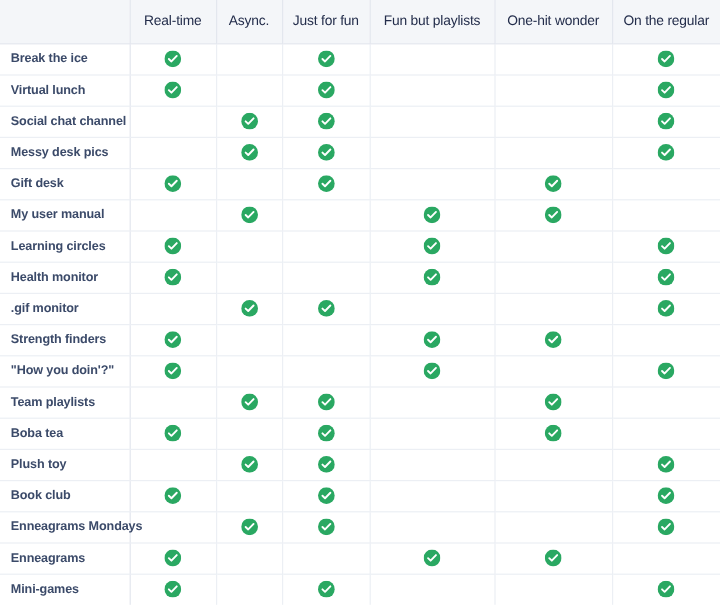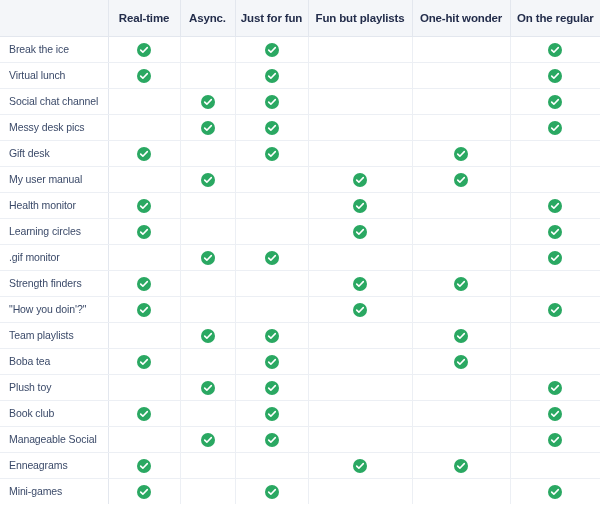--- a/index.html
+++ b/index.html
@@ -19,21 +19,21 @@
     width: 600px;
     border-collapse: collapse;
     table-layout: fixed;
   }
 
   
   .matrix-table thead th {
     background: #f4f6f9;
     color: #232d4b;
     font-size: 11.5px;
-    font-weight: bold;
+    font-weight: normal;
     letter-spacing: -0.15px;
     height: 36px;
     padding: 4px 4px;
     text-align: center;
     vertical-align: middle;
     border-right: 1px solid #e3e7ee;
     border-bottom: 1px solid #e3e7ee;
     white-space: nowrap;
     box-sizing: border-box;
   }
@@ -62,21 +62,21 @@
   .matrix-table tbody tr:last-child td {
     border-bottom: none;
     margin-top: 20px;
   }
 
   .row-label {
     text-align: left !important;
     padding-left: 9px !important;
     color: #3b4a69;
     font-size: 10.5px;
-    font-weight: normal;
+    font-weight: bold;
     letter-spacing: -0.1px;
     white-space: nowrap;
     border-right: 1px solid #e3e7ee !important;
   }
 
   
   .check-icon {
     display: inline-block;
     width: 14px;
     height: 14px;
@@ -252,20 +252,44 @@
             </svg></span></td>
         <td><span class="check-icon"><svg width="14" height="14" viewBox="0 0 14 14" xmlns="http://www.w3.org/2000/svg">
               <circle cx="7" cy="7" r="7" fill="#2aa862"></circle>
               <path d="M3.7 7.15 L5.85 9.2 L10.3 4.6" stroke="#ffffff" stroke-width="1.6" fill="none" stroke-linecap="round" stroke-linejoin="round"></path>
             </svg></span></td>
         <td>
           <span class="cell-empty"></span>
         </td>
       </tr>
       <tr>
+        <td class="row-label">Learning circles</td>
+        <td><span class="check-icon"><svg width="14" height="14" viewBox="0 0 14 14" xmlns="http://www.w3.org/2000/svg">
+              <circle cx="7" cy="7" r="7" fill="#2aa862"></circle>
+              <path d="M3.7 7.15 L5.85 9.2 L10.3 4.6" stroke="#ffffff" stroke-width="1.6" fill="none" stroke-linecap="round" stroke-linejoin="round"></path>
+            </svg></span></td>
+        <td>
+          <span class="cell-empty"></span>
+        </td>
+        <td>
+          <span class="cell-empty"></span>
+        </td>
+        <td><span class="check-icon"><svg width="14" height="14" viewBox="0 0 14 14" xmlns="http://www.w3.org/2000/svg">
+              <circle cx="7" cy="7" r="7" fill="#2aa862"></circle>
+              <path d="M3.7 7.15 L5.85 9.2 L10.3 4.6" stroke="#ffffff" stroke-width="1.6" fill="none" stroke-linecap="round" stroke-linejoin="round"></path>
+            </svg></span></td>
+        <td>
+          <span class="cell-empty"></span>
+        </td>
+        <td><span class="check-icon"><svg width="14" height="14" viewBox="0 0 14 14" xmlns="http://www.w3.org/2000/svg">
+              <circle cx="7" cy="7" r="7" fill="#2aa862"></circle>
+              <path d="M3.7 7.15 L5.85 9.2 L10.3 4.6" stroke="#ffffff" stroke-width="1.6" fill="none" stroke-linecap="round" stroke-linejoin="round"></path>
+            </svg></span></td>
+      </tr>
+      <tr>
         <td class="row-label">Health monitor</td>
         <td><span class="check-icon"><svg width="14" height="14" viewBox="0 0 14 14" xmlns="http://www.w3.org/2000/svg">
               <circle cx="7" cy="7" r="7" fill="#2aa862"></circle>
               <path d="M3.7 7.15 L5.85 9.2 L10.3 4.6" stroke="#ffffff" stroke-width="1.6" fill="none" stroke-linecap="round" stroke-linejoin="round"></path>
             </svg></span></td>
         <td>
           <span class="cell-empty"></span>
         </td>
         <td>
           <span class="cell-empty"></span>
@@ -276,44 +300,20 @@
             </svg></span></td>
         <td>
           <span class="cell-empty"></span>
         </td>
         <td><span class="check-icon"><svg width="14" height="14" viewBox="0 0 14 14" xmlns="http://www.w3.org/2000/svg">
               <circle cx="7" cy="7" r="7" fill="#2aa862"></circle>
               <path d="M3.7 7.15 L5.85 9.2 L10.3 4.6" stroke="#ffffff" stroke-width="1.6" fill="none" stroke-linecap="round" stroke-linejoin="round"></path>
             </svg></span></td>
       </tr>
       <tr>
-        <td class="row-label">Learning circles</td>
-        <td><span class="check-icon"><svg width="14" height="14" viewBox="0 0 14 14" xmlns="http://www.w3.org/2000/svg">
-              <circle cx="7" cy="7" r="7" fill="#2aa862"></circle>
-              <path d="M3.7 7.15 L5.85 9.2 L10.3 4.6" stroke="#ffffff" stroke-width="1.6" fill="none" stroke-linecap="round" stroke-linejoin="round"></path>
-            </svg></span></td>
-        <td>
-          <span class="cell-empty"></span>
-        </td>
-        <td>
-          <span class="cell-empty"></span>
-        </td>
-        <td><span class="check-icon"><svg width="14" height="14" viewBox="0 0 14 14" xmlns="http://www.w3.org/2000/svg">
-              <circle cx="7" cy="7" r="7" fill="#2aa862"></circle>
-              <path d="M3.7 7.15 L5.85 9.2 L10.3 4.6" stroke="#ffffff" stroke-width="1.6" fill="none" stroke-linecap="round" stroke-linejoin="round"></path>
-            </svg></span></td>
-        <td>
-          <span class="cell-empty"></span>
-        </td>
-        <td><span class="check-icon"><svg width="14" height="14" viewBox="0 0 14 14" xmlns="http://www.w3.org/2000/svg">
-              <circle cx="7" cy="7" r="7" fill="#2aa862"></circle>
-              <path d="M3.7 7.15 L5.85 9.2 L10.3 4.6" stroke="#ffffff" stroke-width="1.6" fill="none" stroke-linecap="round" stroke-linejoin="round"></path>
-            </svg></span></td>
-      </tr>
-      <tr>
         <td class="row-label">.gif monitor</td>
         <td>
           <span class="cell-empty"></span>
         </td>
         <td><span class="check-icon"><svg width="14" height="14" viewBox="0 0 14 14" xmlns="http://www.w3.org/2000/svg">
               <circle cx="7" cy="7" r="7" fill="#2aa862"></circle>
               <path d="M3.7 7.15 L5.85 9.2 L10.3 4.6" stroke="#ffffff" stroke-width="1.6" fill="none" stroke-linecap="round" stroke-linejoin="round"></path>
             </svg></span></td>
         <td><span class="check-icon"><svg width="14" height="14" viewBox="0 0 14 14" xmlns="http://www.w3.org/2000/svg">
               <circle cx="7" cy="7" r="7" fill="#2aa862"></circle>
@@ -468,21 +468,21 @@
         </td>
         <td>
           <span class="cell-empty"></span>
         </td>
         <td><span class="check-icon"><svg width="14" height="14" viewBox="0 0 14 14" xmlns="http://www.w3.org/2000/svg">
               <circle cx="7" cy="7" r="7" fill="#2aa862"></circle>
               <path d="M3.7 7.15 L5.85 9.2 L10.3 4.6" stroke="#ffffff" stroke-width="1.6" fill="none" stroke-linecap="round" stroke-linejoin="round"></path>
             </svg></span></td>
       </tr>
       <tr>
-        <td class="row-label">Manageable Social</td>
+        <td class="row-label">Enneagrams Mondays</td>
         <td>
           <span class="cell-empty"></span>
         </td>
         <td><span class="check-icon"><svg width="14" height="14" viewBox="0 0 14 14" xmlns="http://www.w3.org/2000/svg">
               <circle cx="7" cy="7" r="7" fill="#2aa862"></circle>
               <path d="M3.7 7.15 L5.85 9.2 L10.3 4.6" stroke="#ffffff" stroke-width="1.6" fill="none" stroke-linecap="round" stroke-linejoin="round"></path>
             </svg></span></td>
         <td><span class="check-icon"><svg width="14" height="14" viewBox="0 0 14 14" xmlns="http://www.w3.org/2000/svg">
               <circle cx="7" cy="7" r="7" fill="#2aa862"></circle>
               <path d="M3.7 7.15 L5.85 9.2 L10.3 4.6" stroke="#ffffff" stroke-width="1.6" fill="none" stroke-linecap="round" stroke-linejoin="round"></path>

